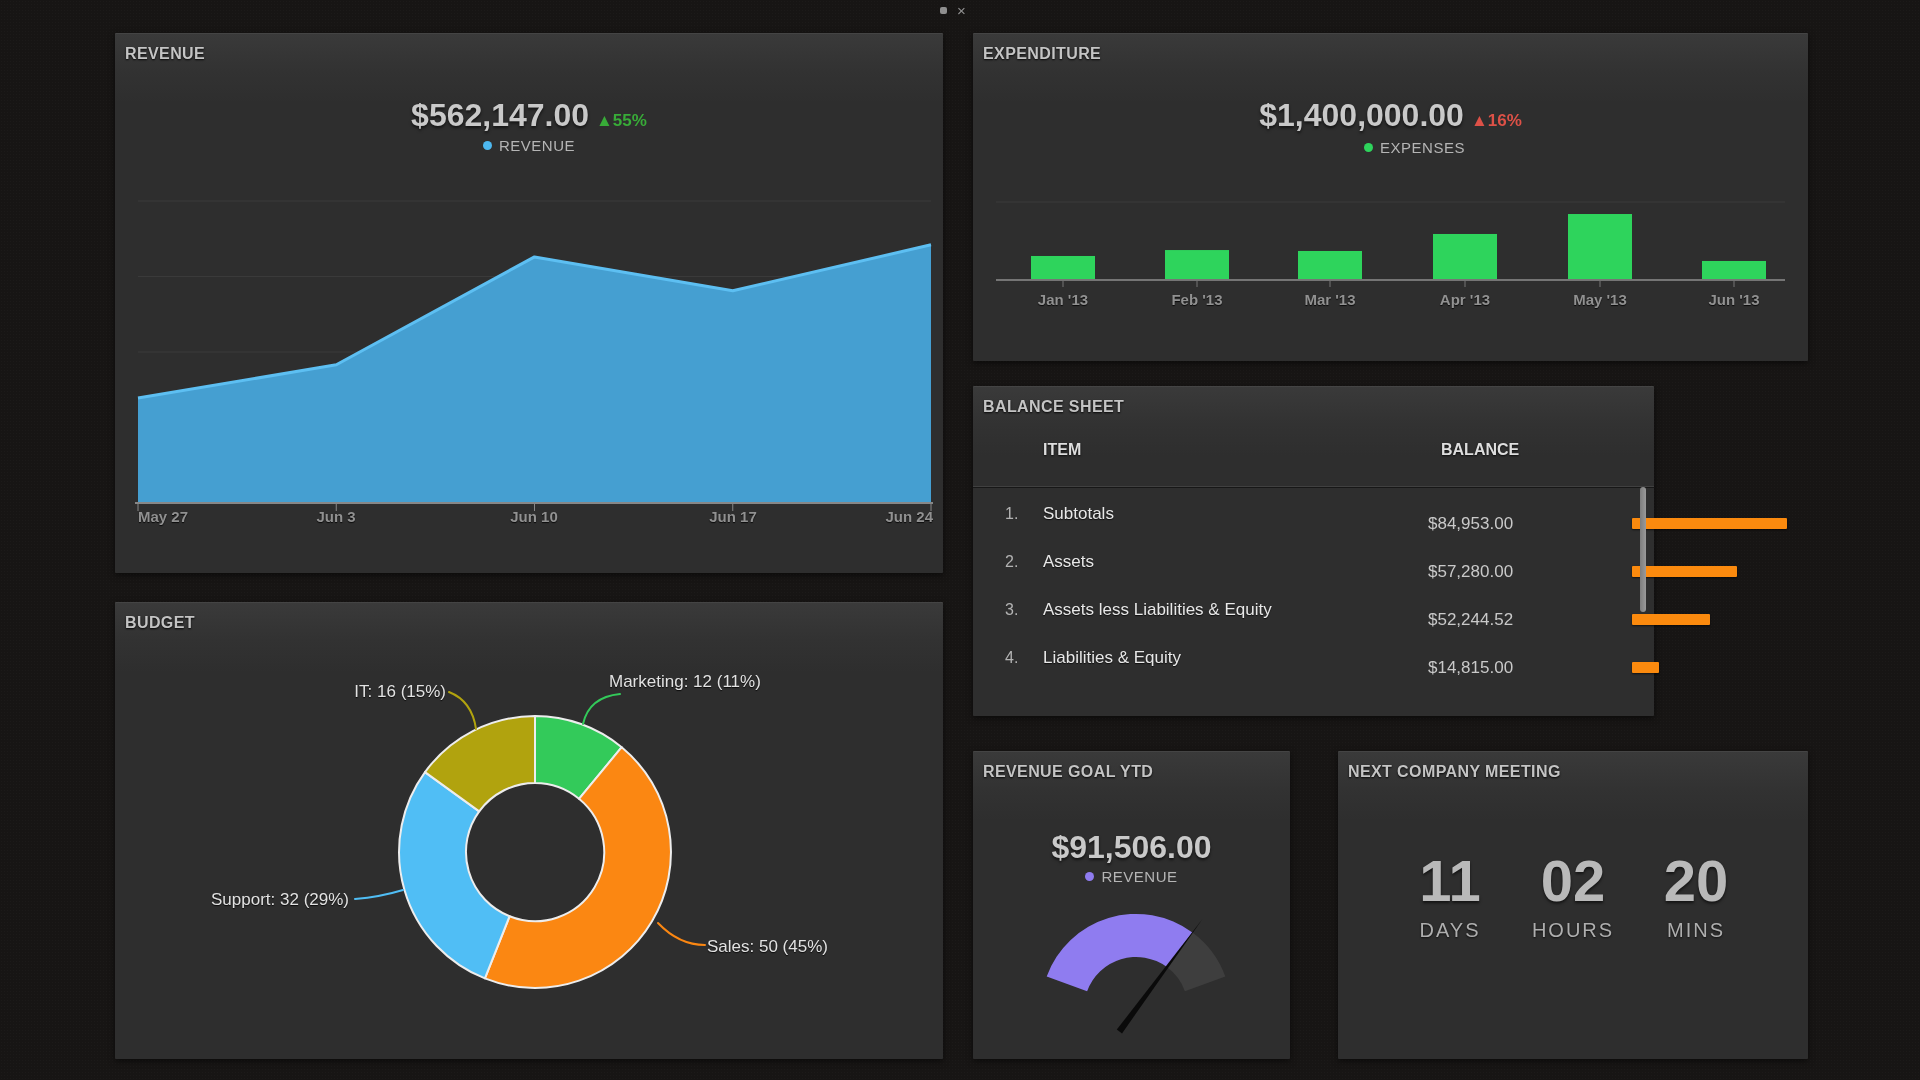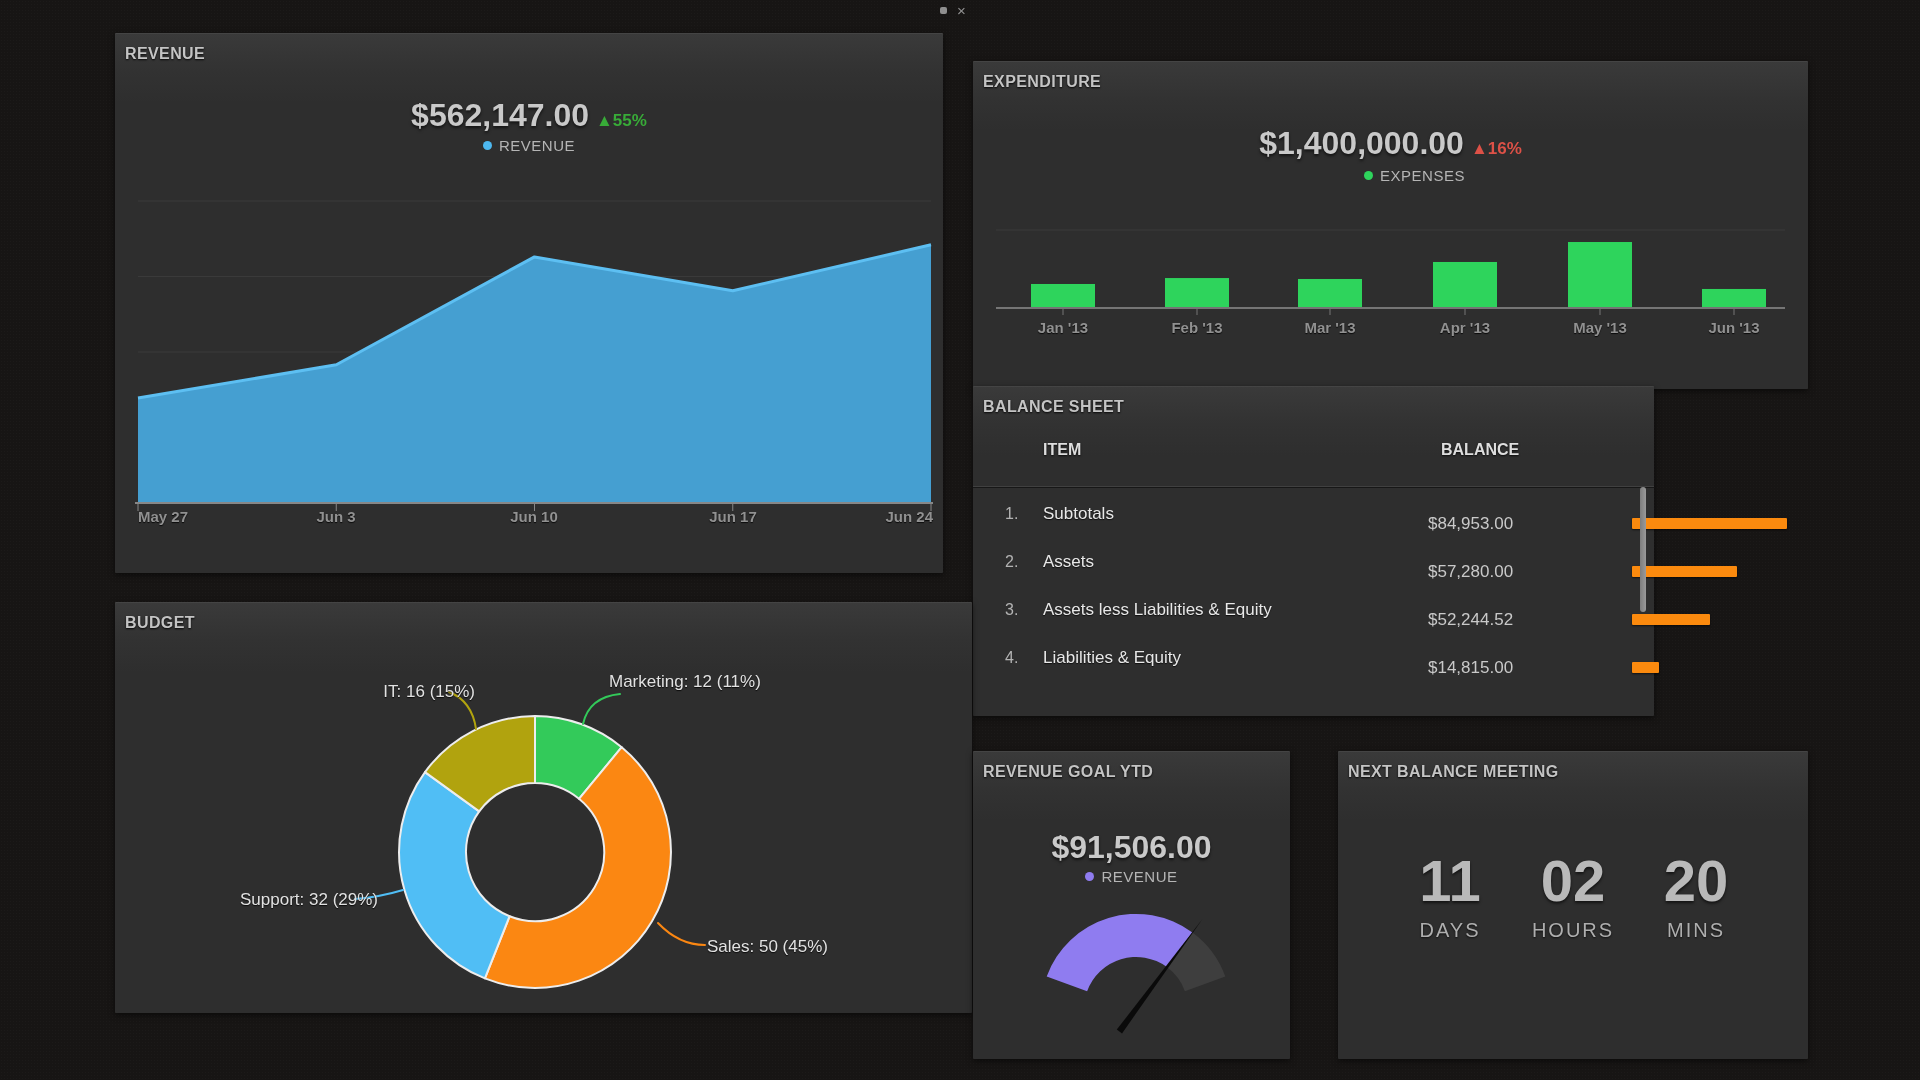--- a/index.html
+++ b/index.html
@@ -39,23 +39,23 @@
 
   .axis-label{
     position:absolute;font-size:15px;font-weight:bold;color:#919191;
     text-shadow:0 1px 1px rgba(0,0,0,0.8);white-space:nowrap;
   }
   .center-anchor{transform:translateX(-50%);}
   .right-anchor{transform:translateX(-100%);}
 
   
   .panel-revenue{left:115px;top:33px;width:828px;height:540px;}
-  .panel-expenditure{left:973px;top:33px;width:835px;height:328px;margin-top:28px;}
+  .panel-expenditure{left:973px;top:33px;width:835px;height:328px;}
   .panel-balance{left:973px;top:386px;width:681px;height:330px;text-align:center;}
-  .panel-budget{left:115px;top:602px;width:828px;height:411px;padding-left:29px;}
+  .panel-budget{left:115px;top:602px;width:828px;height:457px;}
   .panel-goal{left:973px;top:751px;width:317px;height:308px;}
   .panel-meeting{left:1338px;top:751px;width:470px;height:308px;}
 
   .panel-revenue .headline{top:64px;}
   .panel-revenue .legend{top:104px;}
   .panel-expenditure .headline{top:64px;}
   .panel-expenditure .legend{top:106px;padding-left:48px;}
 
   
   .bs-header{position:absolute;top:55px;left:0;right:0;font-size:16px;font-weight:bold;color:#dedede;text-shadow:0 1px 2px rgba(0,0,0,0.8);}
@@ -223,21 +223,21 @@
       <span class="legend-text">REVENUE</span>
     </div>
     <svg class="chart-svg" width="317" height="308" viewBox="0 0 317 308">
         <path d="M73.7,225.5 A95,95 0 0 1 219.4,181.5 L193.9,216.1 A52,52 0 0 0 114.1,240.2 Z" fill="#8f7cf0"></path>
         <path d="M219.4,181.5 A95,95 0 0 1 252.3,225.5 L211.9,240.2 A52,52 0 0 0 193.9,216.1 Z" fill="#3e3e3e"></path>
         <polygon points="229.5,167.9 149.0,282.4 143.8,278.6" fill="#0a0a0a"></polygon>
       </svg>
   </section>
 
   <section class="panel panel-meeting">
-    <h2 class="panel-title">NEXT BALANCE MEETING</h2>
+    <h2 class="panel-title">NEXT COMPANY MEETING</h2>
     <div class="countdown">
       <div class="cd-unit">
         <div class="cd-num">11</div>
         <div class="cd-label">DAYS</div>
       </div>
       <div class="cd-unit">
         <div class="cd-num">02</div>
         <div class="cd-label">HOURS</div>
       </div>
       <div class="cd-unit">

